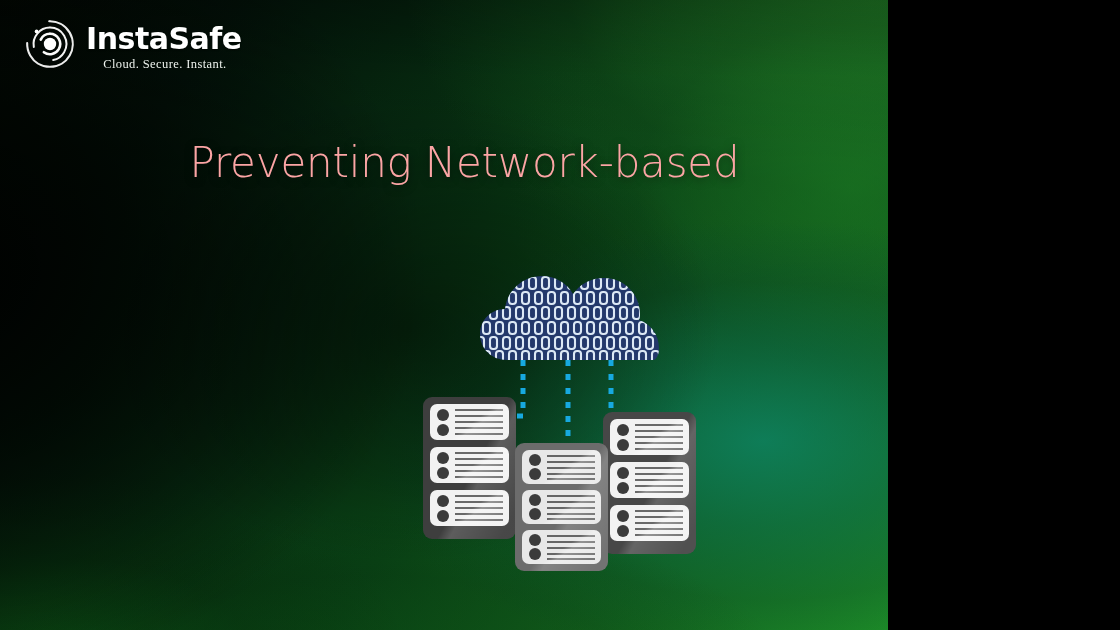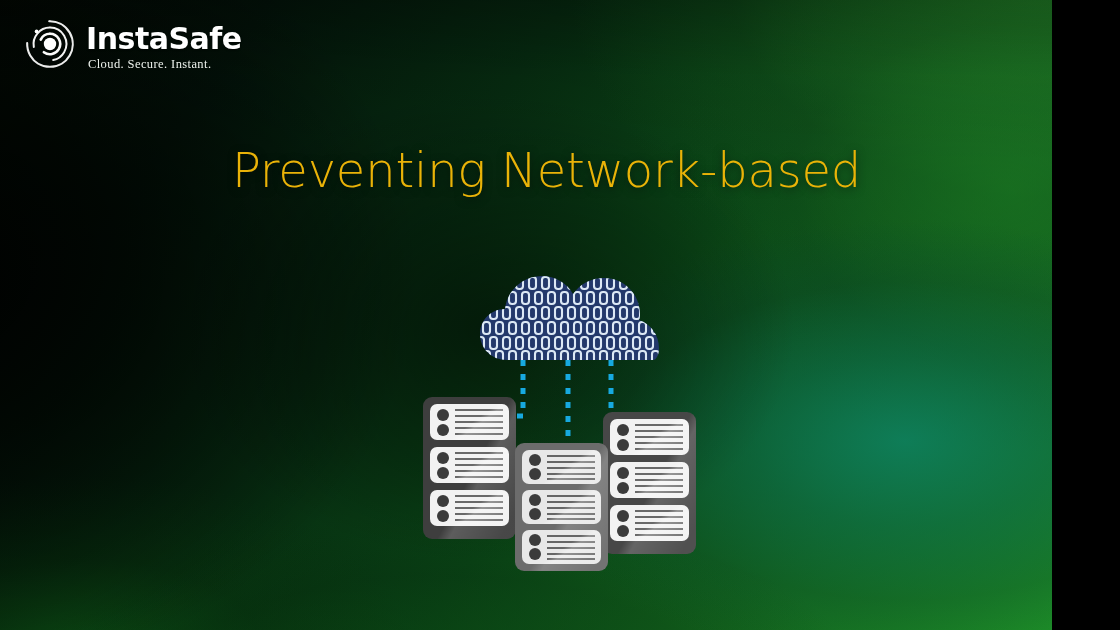--- a/index.html
+++ b/index.html
@@ -7,21 +7,21 @@
     margin: 0;
     padding: 0;
     background: #000;
   }
   body {
     font-family: "Liberation Sans", sans-serif;
   }
 
   #slide {
     position: relative;
-    width: 1052px;
+    width: 888px;
     height: 630px;
     overflow: hidden;
     background-color: #061306;
   }
 
   
   .bg-layer {
     position: absolute;
     inset: 0;
     pointer-events: none;
@@ -121,33 +121,34 @@
     text-shadow: 0 1px 2px rgba(0,0,0,0.6);
   }
   #logo-tagline {
     font-family: "Liberation Serif", "DejaVu Serif", serif;
     font-size: 12.5px;
     letter-spacing: 0.4px;
     color: #eef3ee;
     margin-top: 4px;
     margin-left: 2px;
     white-space: nowrap;
+    text-align: center;
   }
 
   
   #title {
     position: absolute;
     left: 0;
     right: 0;
     top: 108px;
     text-align: center;
-    color: #eab308;
+    color: #fca5a5;
     font-family: "DejaVu Sans", "Liberation Sans", sans-serif;
     font-weight: 300;
-    font-size: 48px;
+    font-size: 42px;
     line-height: 1.28;
     letter-spacing: -0.2px;
     text-shadow: 0 2px 9px rgba(0,0,0,0.55);
     padding-left: 41px;
   }
   #title .tline { display: block; }
 
   
   #illustration {
     position: absolute;

